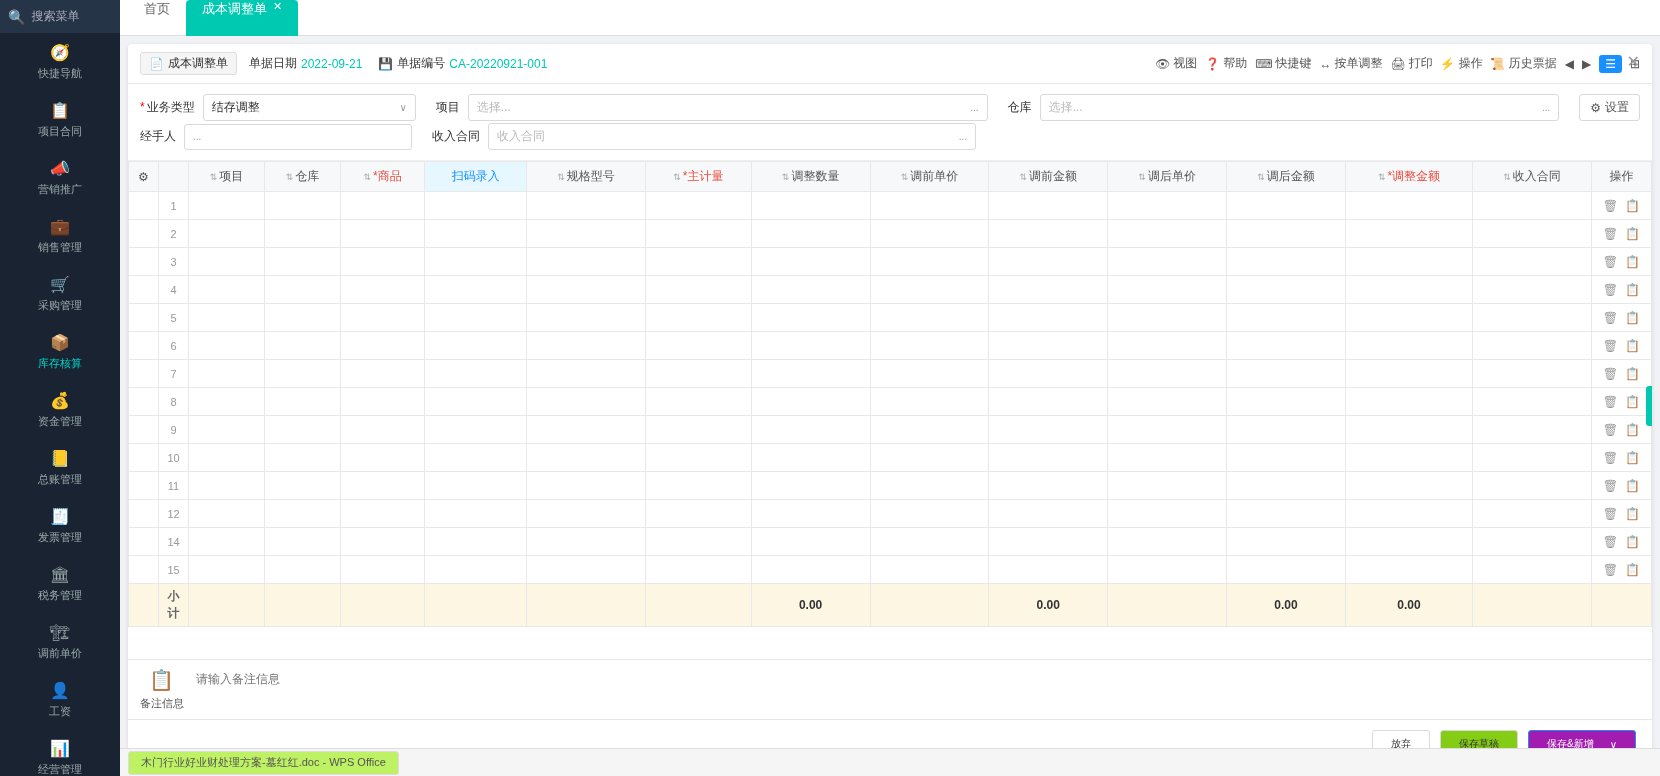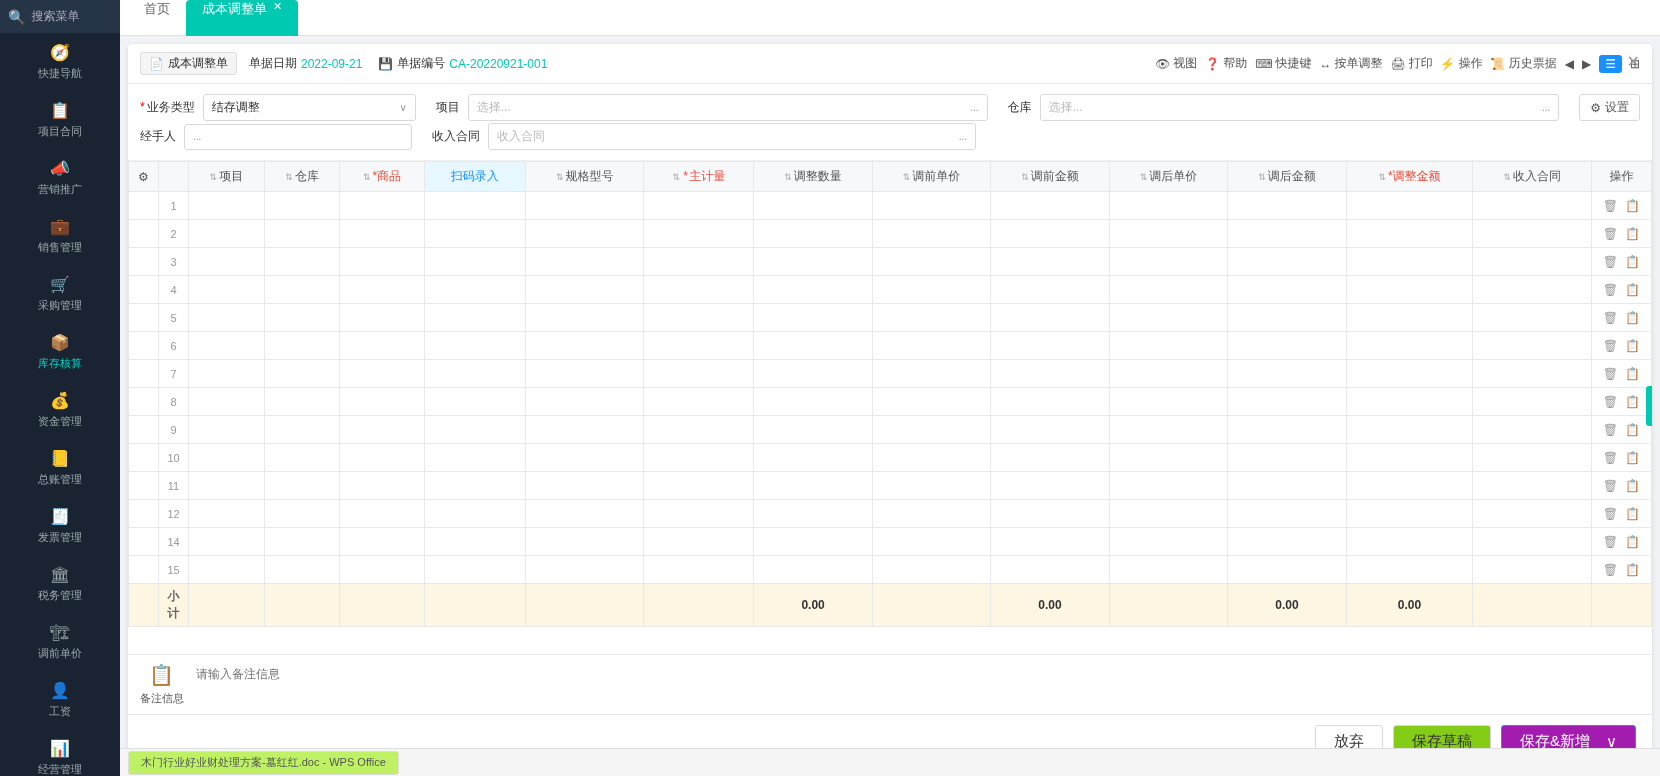--- a/index.html
+++ b/index.html
@@ -67,21 +67,21 @@
 
     
     .notes-section { padding: 8px 12px; border-top: 1px solid #e8e8e8; display: flex; align-items: flex-start; gap: 12px; flex-shrink: 0; }
     .notes-icon-area { display: flex; flex-direction: column; align-items: center; gap: 4px; }
     .notes-icon { font-size: 20px; color: #555; }
     .notes-label { font-size: 11px; color: #555; }
     .notes-input { flex: 1; border: none; outline: none; font-size: 12px; color: #bbb; padding: 4px 0; }
 
     
     .footer { display: flex; align-items: center; justify-content: flex-end; padding: 10px 16px; gap: 10px; border-top: 1px solid #e8e8e8; background: #fff; flex-shrink: 0; }
-    .btn { padding: 6px 18px; border-radius: 3px; font-size: 15px; cursor: pointer; border: 1px solid transparent; }
+    .btn { padding: 6px 18px; border-radius: 3px; font-size: 10px; cursor: pointer; border: 1px solid transparent; }
     .btn-default { background: #fff; border-color: #d9d9d9; color: #333; }
     .btn-secondary { background: #84cc16; border-color: #d9d9d9; color: #333; }
     .btn-primary { background: #a21caf; color: #fff; border-color: #1890ff; display: flex; align-items: center; gap: 16px; }
 
     
     .panel-close { position: absolute; top: 8px; right: 12px; cursor: pointer; color: #999; font-size: 16px; }
 
     
     .taskbar { position: fixed; bottom: 0; left: 120px; right: 0; height: 28px; background: #f5f5f5; border-top: 1px solid #ddd; display: flex; align-items: center; padding: 0 8px; font-size: 11px; color: #666; }
     .taskbar-item { padding: 0 12px; height: 24px; background: #bef264; border: 1px solid #ddd; border-radius: 3px; display: flex; align-items: center; font-size: 11px; color: #555; cursor: pointer; }
@@ -309,21 +309,21 @@
               </th>
               <th>
                 <div class="col-header">
                     <span class="sort-icon">⇅</span>
                     <span>规格型号</span>
                   </div>
               </th>
               <th>
                 <div class="col-header">
                     <span class="sort-icon">⇅</span>
-                    <span style="color:#e74c3c;font-family:Liberation Mono, monospace;">*主计量</span>
+                    <span style="color:#e74c3c;">*主计量</span>
                   </div>
               </th>
               <th>
                 <div class="col-header">
                     <span class="sort-icon">⇅</span>
                     <span>调整数量</span>
                   </div>
               </th>
               <th>
                 <div class="col-header">

